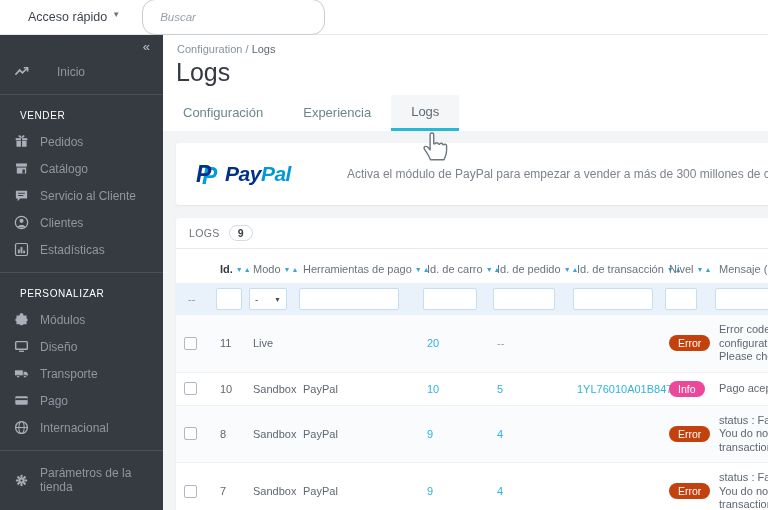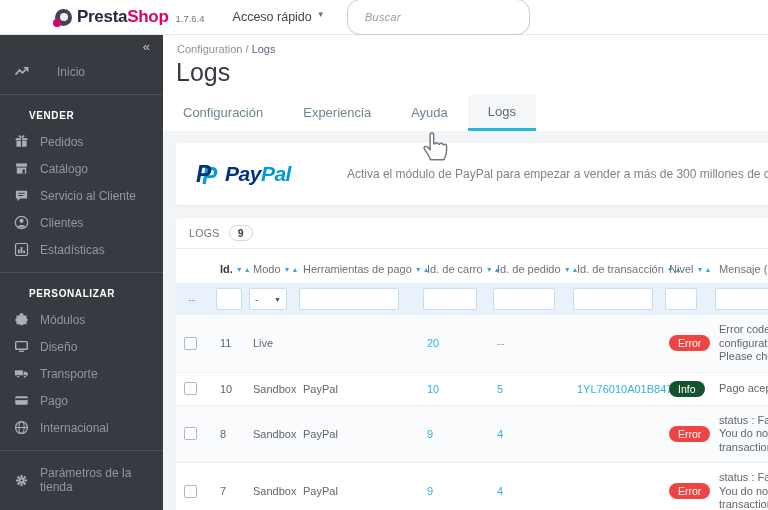--- a/index.html
+++ b/index.html
@@ -22,21 +22,21 @@
   .searchbox input::placeholder { font-style: italic; color: #9aa0a8; }
 
   
   .sidebar { position: absolute; left: 0; top: 35px; bottom: 0; width: 163px; background: #363a41; overflow: hidden; }
   .collapse-row { text-align: right; padding: 4px 13px 2px 0; }
   .collapse-btn { color: #c3c8cf; font-size: 13px; cursor: pointer; }
   .menu-item { display: flex; align-items: center; gap: 11px; padding: 6px 0 6px 14px; color: #8f97a1; font-size: 12px; cursor: pointer; }
   .menu-item .mi-icon { width: 15px; height: 15px; color: #a9b0ba; flex: 0 0 15px; }
   .menu-item.home { margin-top: 2px; gap: 28px; }
   .side-divider { border-top: 1px solid #4a4f58; margin: 9px 0; }
-  .section-label { color: #ffffff; font-size: 10px; font-weight: bold; letter-spacing: 0.6px; padding: 6px 29px 7px; }
+  .section-label { color: #ffffff; font-size: 10px; font-weight: normal; letter-spacing: 0.6px; padding: 6px 20px 7px; }
 
   
   .main { position: absolute; left: 163px; top: 35px; right: 0; bottom: 0; background: #f3f4f6; }
   .main-white { position: absolute; left: 0; top: 0; width: 100%; height: 96px; background: #fff; }
   .breadcrumb { position: absolute; left: 14px; top: 8px; font-size: 11px; color: #87939a; }
   .breadcrumb .crumb-current { color: #5e6977; }
   .page-title { position: absolute; left: 13px; top: 23px; font-size: 25px; font-weight: 400; color: #363a41; }
   .tabs { position: absolute; left: 0; top: 60px; height: 36px; display: flex; }
   .tab { padding: 0 20px; line-height: 36px; font-size: 13px; color: #6c868e; cursor: pointer; }
   .tab.active { background: #f4f6f8; border-bottom: 3px solid #24b9d6; line-height: 33px; color: #5c6b72; }
@@ -69,34 +69,28 @@
   .filter-dash { color: #8a929b; font-size: 11px; padding-left: 8px; }
   .f-input { height: 22px; border: 1px solid #c5def0; border-radius: 2px; background: #fff; font-size: 11px; padding: 0 4px; font-family: "Liberation Sans", sans-serif; color: #5f6771; outline: none; display: block; }
   .select-box { width: 38px; height: 22px; border: 1px solid #c5def0; border-radius: 2px; background: #fff; display: flex; align-items: center; justify-content: space-between; padding: 0 5px; font-size: 10px; color: #5f6771; cursor: pointer; }
   .select-box .chev { font-size: 7px; color: #4a5058; }
   .logs-table tbody td { padding: 8px 8px; font-size: 11px; color: #5f6771; vertical-align: middle; border-bottom: 1px solid #eef1f4; }
   .logs-table tbody tr:nth-child(odd) td { background: #f9fbfd; }
   .cell-msg { line-height: 13.5px; white-space: nowrap; padding: 6px 8px; }
   a.cell-link { color: #31b3de; text-decoration: none; cursor: pointer; }
   .muted { color: #9aa1a9; }
   .badge { display: inline-block; padding: 2px 9px; border-radius: 11px; color: #fff; font-size: 10.5px; }
-  .badge-error { background: #ef4444; }
-  .badge-info { background: #14532d; }
+  .badge-error { background: #c2410c; }
+  .badge-info { background: #ec4899; }
   input[type="checkbox"].row-check { appearance: none; -webkit-appearance: none; width: 13px; height: 13px; border: 1px solid #aeb8c2; border-radius: 2px; background: #fff; cursor: pointer; display: block; }
 </style>
 </head>
 <body>
 
 <div class="topbar">
-  <div class="brand">
-    <span class="brand-mark"></span>
-    <span class="brand-presta">Presta</span>
-      <span class="brand-shop">Shop</span>
-    <span class="brand-version">1.7.6.4</span>
-  </div>
   <div class="quick-access">
     <span>Acceso rápido</span>
     <span class="caret">▼</span>
   </div>
   <div class="searchbox">
     <svg width="13" height="13" viewBox="0 0 16 16">
         <circle cx="6.5" cy="6.5" r="4.6" fill="none" stroke="#8a9199" stroke-width="1.6"></circle>
         <line x1="10.2" y1="10.2" x2="14.2" y2="14.2" stroke="#8a9199" stroke-width="1.6"></line>
       </svg>
     <input type="text" placeholder="Buscar" style="">
@@ -227,21 +221,20 @@
   <div class="breadcrumb">
     <span class="crumb-parent">Configuration</span>
     <span> / </span>
     <span class="crumb-current">Logs</span>
   </div>
   <div class="page-title">Logs</div>
 
   <div class="tabs">
     <div class="tab">Configuración</div>
     <div class="tab">Experiencia</div>
-    <div class="tab">Ayuda</div>
     <div class="tab active">Logs</div>
   </div>
 
   <div class="hand-cursor">
     <svg width="36" height="38" viewBox="0 0 28 28">
         <path d="M10.5 25.5 C9.5 23 8.6 21.2 7.2 19.3 C6.1 17.8 5.0 16.6 5.6 15.6 C6.2 14.7 7.8 15.0 8.7 16.0 L10.2 17.8 L10.2 6.0 C10.2 4.2 13.0 4.2 13.0 6.0 L13.0 13.0 L14.0 13.1 C14.1 11.9 16.5 12.0 16.6 13.2 L17.6 13.4 C17.8 12.3 20.0 12.5 20.1 13.7 L21.0 13.9 C21.2 13.0 23.0 13.2 23.0 14.5 L23.0 18.5 C23.0 21.5 21.8 23.2 21.0 25.5 Z" fill="#ffffff" stroke="#6e7680" stroke-width="1.1" stroke-linejoin="round"></path>
       </svg>
   </div>
 
   <div class="paypal-banner">

